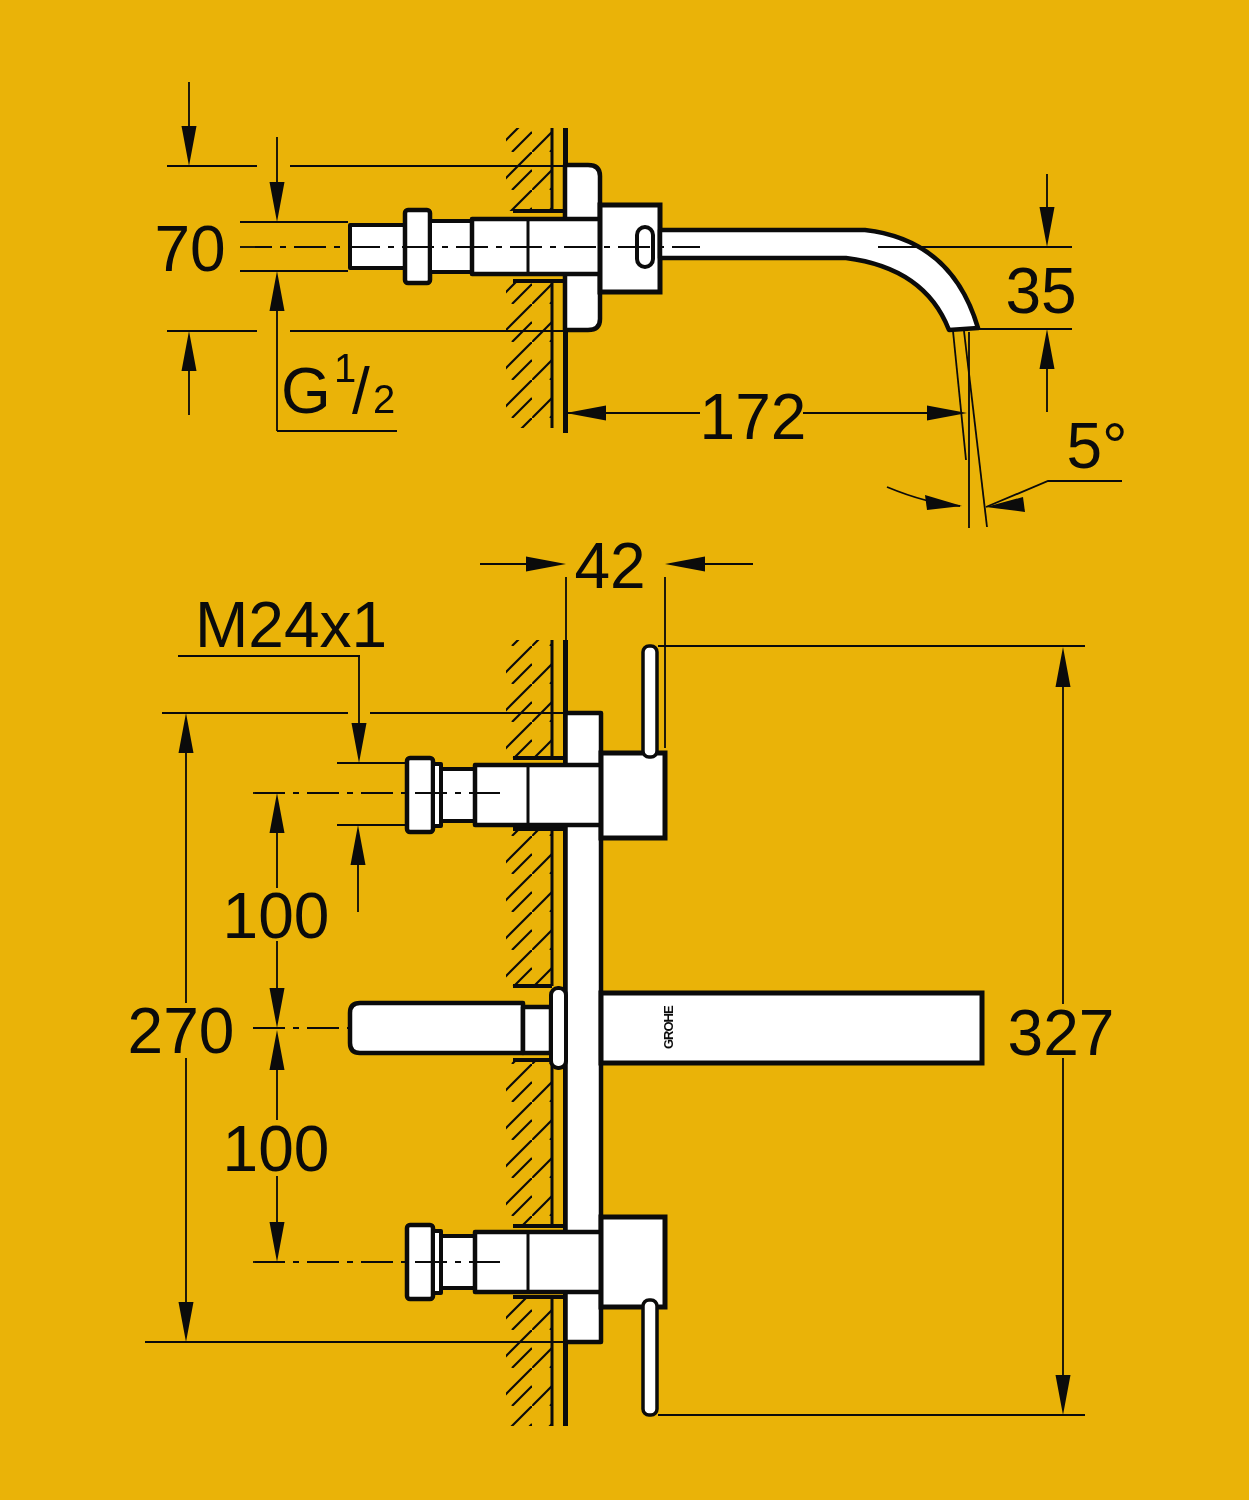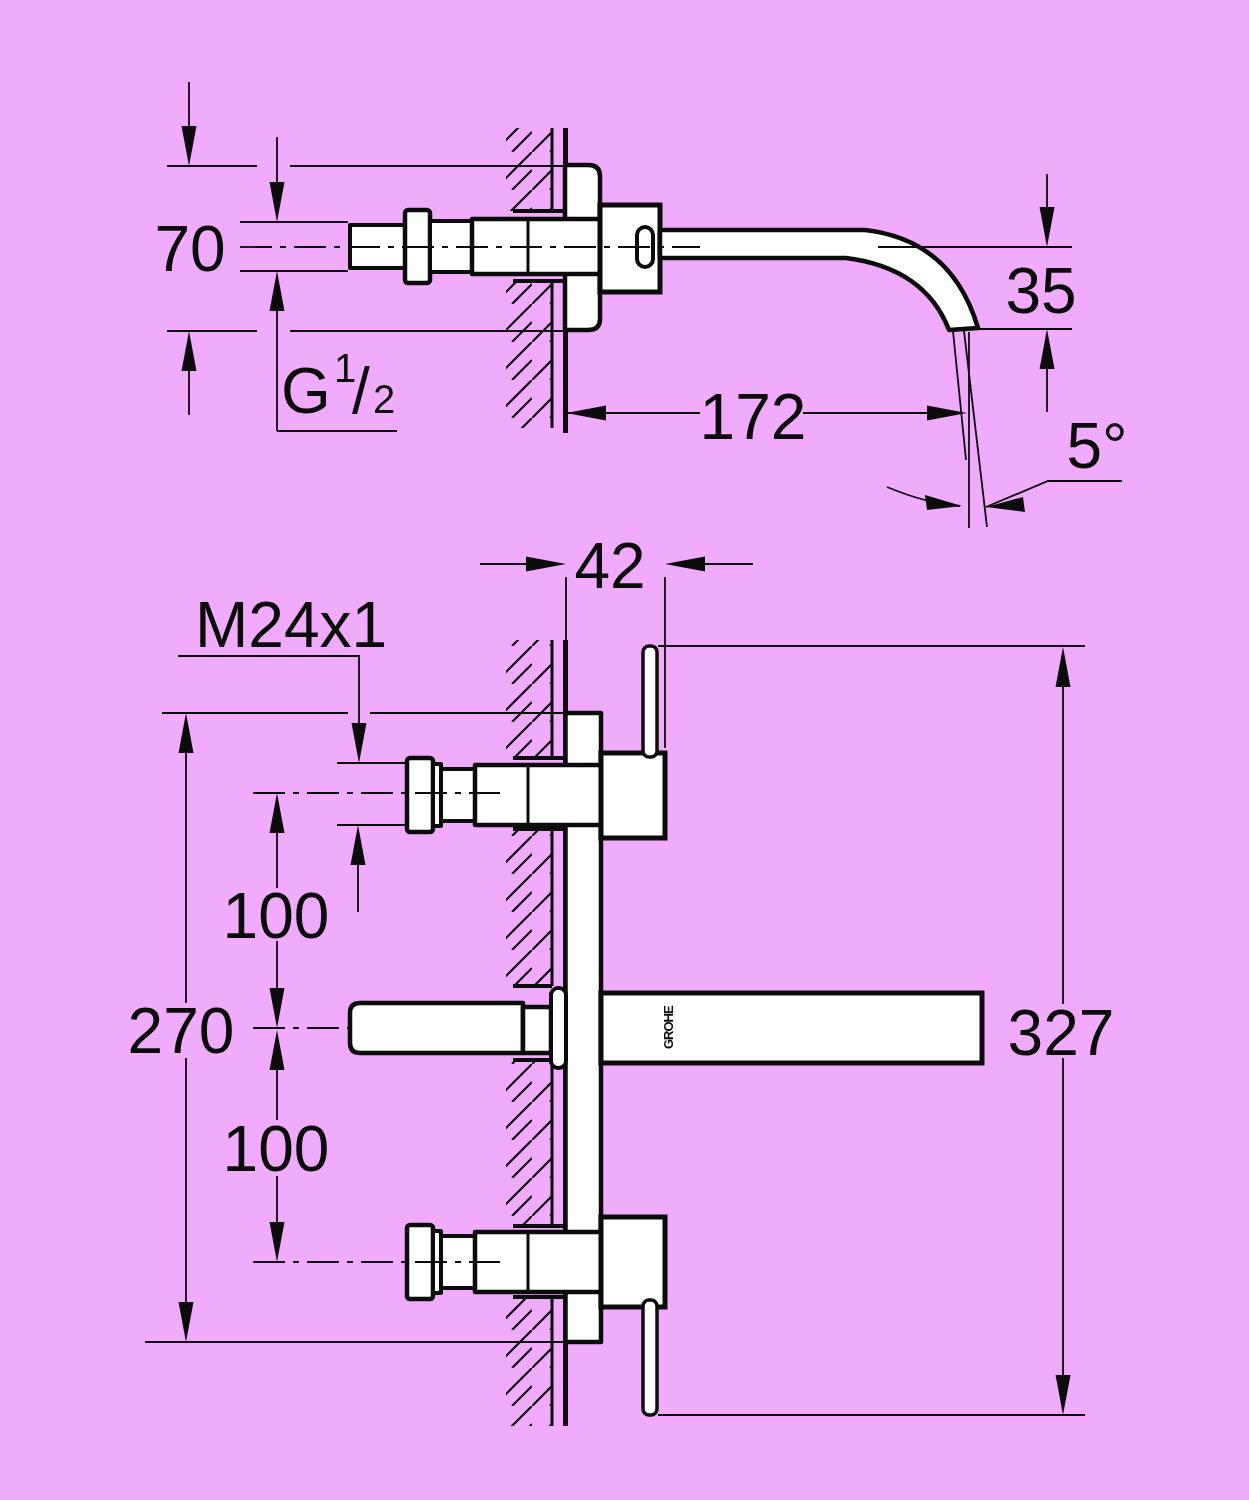--- a/index.html
+++ b/index.html
@@ -1,16 +1,16 @@
 <!DOCTYPE html>
 <html><head>
 <meta charset="utf-8">
 <style>
   html,body{margin:0;padding:0;background:#ffffff;}
-  #stage{width:1249px;height:1500px;background:#f0abfc;position:relative;}
+  #stage{width:1249px;height:1500px;background:#eab308;position:relative;}
   svg{display:block;}
   .ln{stroke:#0b0b0b;fill:none;stroke-linecap:butt;}
   .w5{stroke-width:5;}
   .w45{stroke-width:4.5;stroke-linejoin:round;}
   .w4{stroke-width:4;stroke-linejoin:round;}
   .w35{stroke-width:3.5;}
   .w3{stroke-width:3;}
   .thin{stroke-width:1.8;}
   .fillw{fill:#ffffff;}
   .cl{stroke-dasharray:32 8 6 8;}

